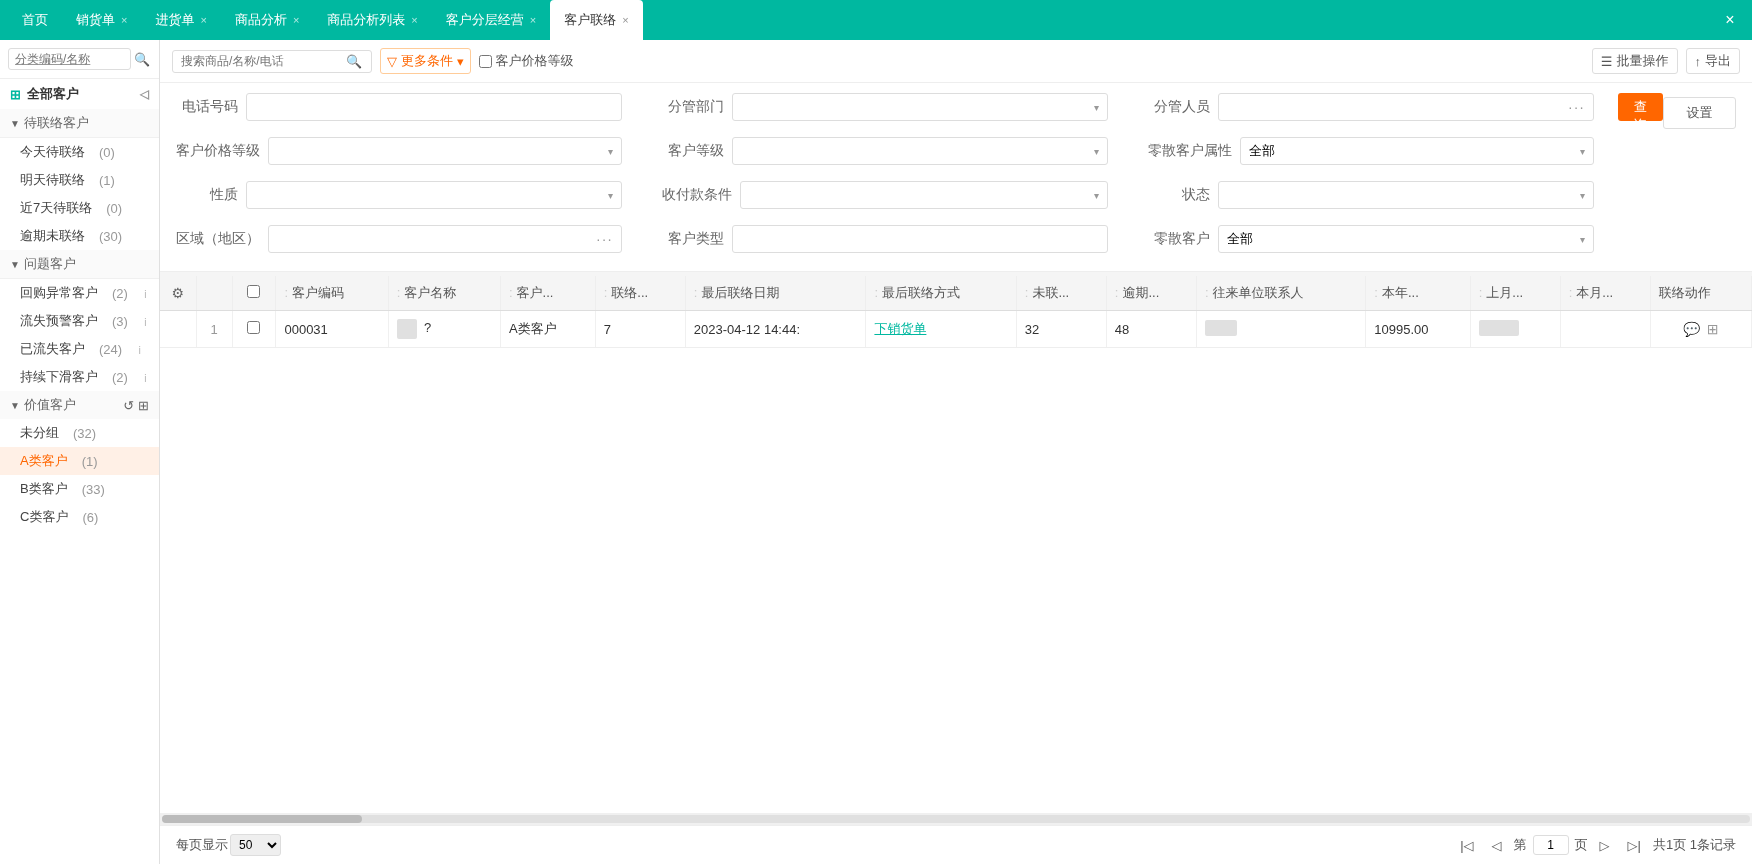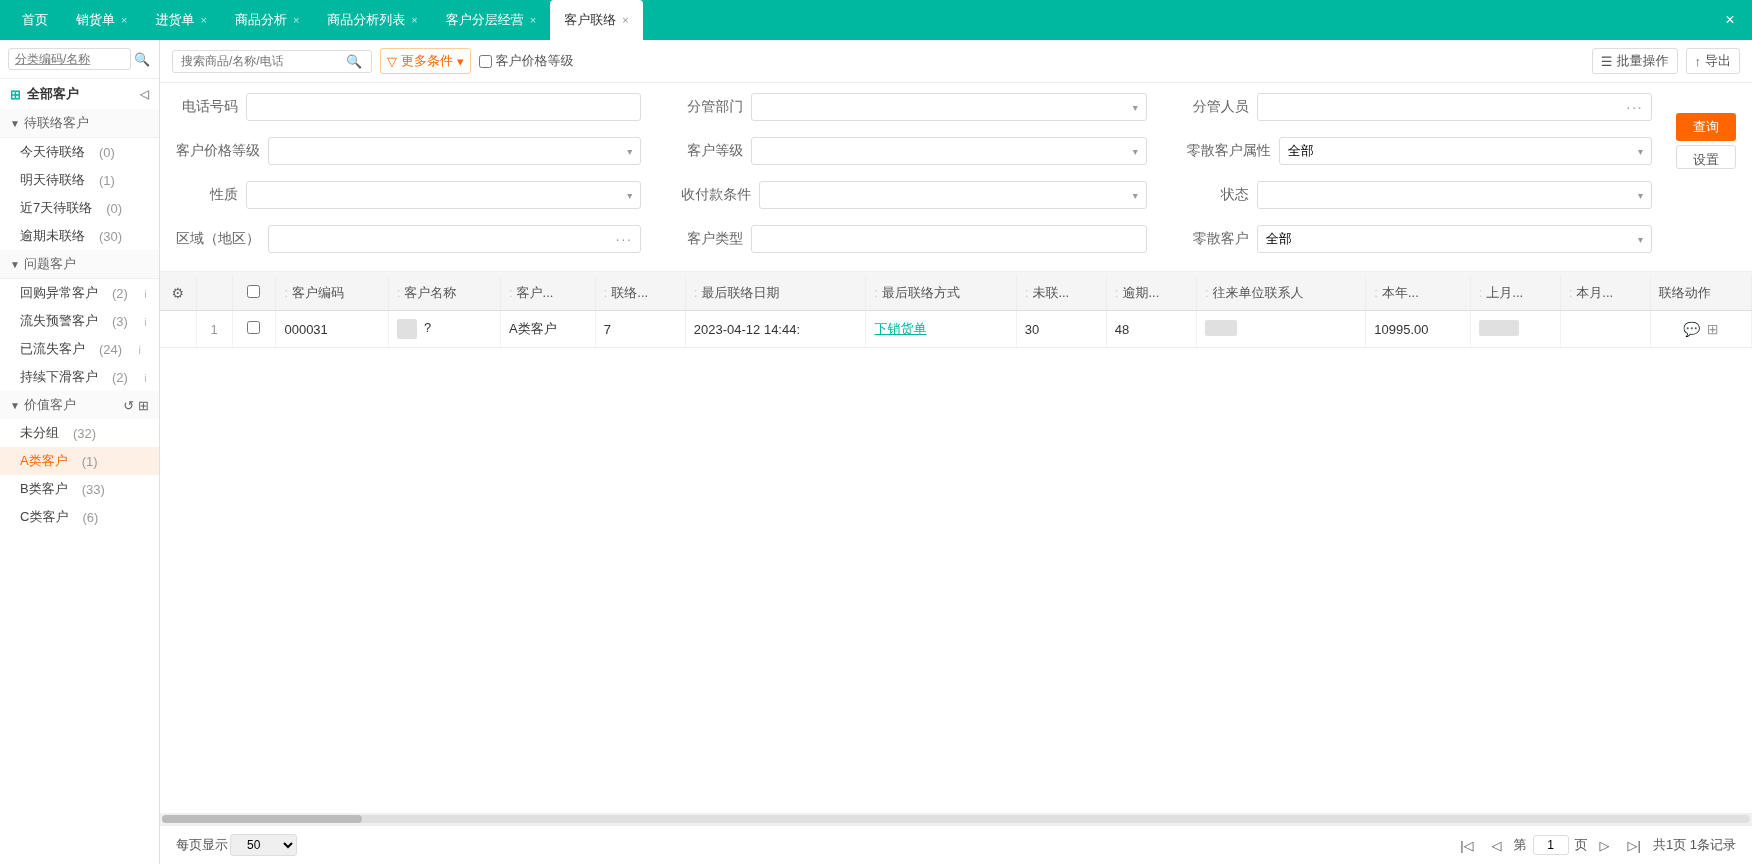--- a/index.html
+++ b/index.html
@@ -118,24 +118,24 @@
     }
     .filter-select .chevron { color: #999; font-size: 10px; }
     .filter-select .dots { color: #999; font-size: 14px; letter-spacing: 1px; }
     .filter-divider { width: 40px; }
     .search-btn {
       background: #ff6600; color: white; border: none; border-radius: 3px;
       padding: 5px 16px; cursor: pointer; font-size: 13px; height: 28px;
     }
     .setting-btn {
       background: white; color: #555; border: 1px solid #ddd; border-radius: 3px;
-      padding: 5px 16px; cursor: pointer; font-size: 13px; height: 24px; margin-top: 4px;
+      padding: 5px 16px; cursor: pointer; font-size: 13px; height: 32px; margin-top: 4px;
       display: block; width: 100%;
     }
-    .btn-group { display: flex; flex-direction: column; margin-left: 8px; margin-top: 20px; }
+    .btn-group { display: flex; margin-left: 8px; }
 
     
     .table-area { flex: 1; overflow: auto; background: white; margin-top: 4px; }
     table { width: 100%; border-collapse: collapse; }
     thead tr { background: #f5f5f5; }
     th {
       padding: 8px 8px; text-align: left; font-size: 12px; color: #555; font-weight: normal;
       border-bottom: 1px solid #ddd; border-right: 1px solid #eee; white-space: nowrap;
       position: relative;
     }
@@ -153,21 +153,21 @@
     .action-icon { cursor: pointer; color: #999; font-size: 14px; }
 
     
     .table-footer {
       display: flex; align-items: center; justify-content: space-between;
       padding: 8px 16px; background: white; border-top: 1px solid #eee;
       font-size: 12px; color: #555;
     }
     .per-page { display: flex; align-items: center; gap: 2px; }
     .per-page select {
-      border: 1px solid #ddd; border-radius: 3px; padding: 2px 12px; font-size: 12px;
+      border: 1px solid #ddd; border-radius: 3px; padding: 2px 4px; font-size: 12px;
     }
     .pagination { display: flex; align-items: center; gap: 6px; }
     .page-btn { cursor: pointer; color: #555; padding: 2px 6px; }
     .page-input {
       border: 1px solid #ddd; border-radius: 3px; width: 36px; text-align: center;
       font-size: 12px; padding: 2px;
     }
     .scrollbar-area {
       height: 12px; background: #f0f0f0; display: flex; align-items: center; padding: 0 2px;
     }
@@ -507,21 +507,21 @@
             <td>
               <span>7</span>
             </td>
             <td>
               <span>2023-04-12 14:44:</span>
             </td>
             <td>
               <span class="link-text">下销货单</span>
             </td>
             <td>
-              <span>30</span>
+              <span>32</span>
             </td>
             <td>
               <span>48</span>
             </td>
             <td>
               <span style="display:inline-block;width:32px;height:16px;background:#e0e0e0;border-radius:2px;"></span>
             </td>
             <td>
               <span>10995.00</span>
             </td>

